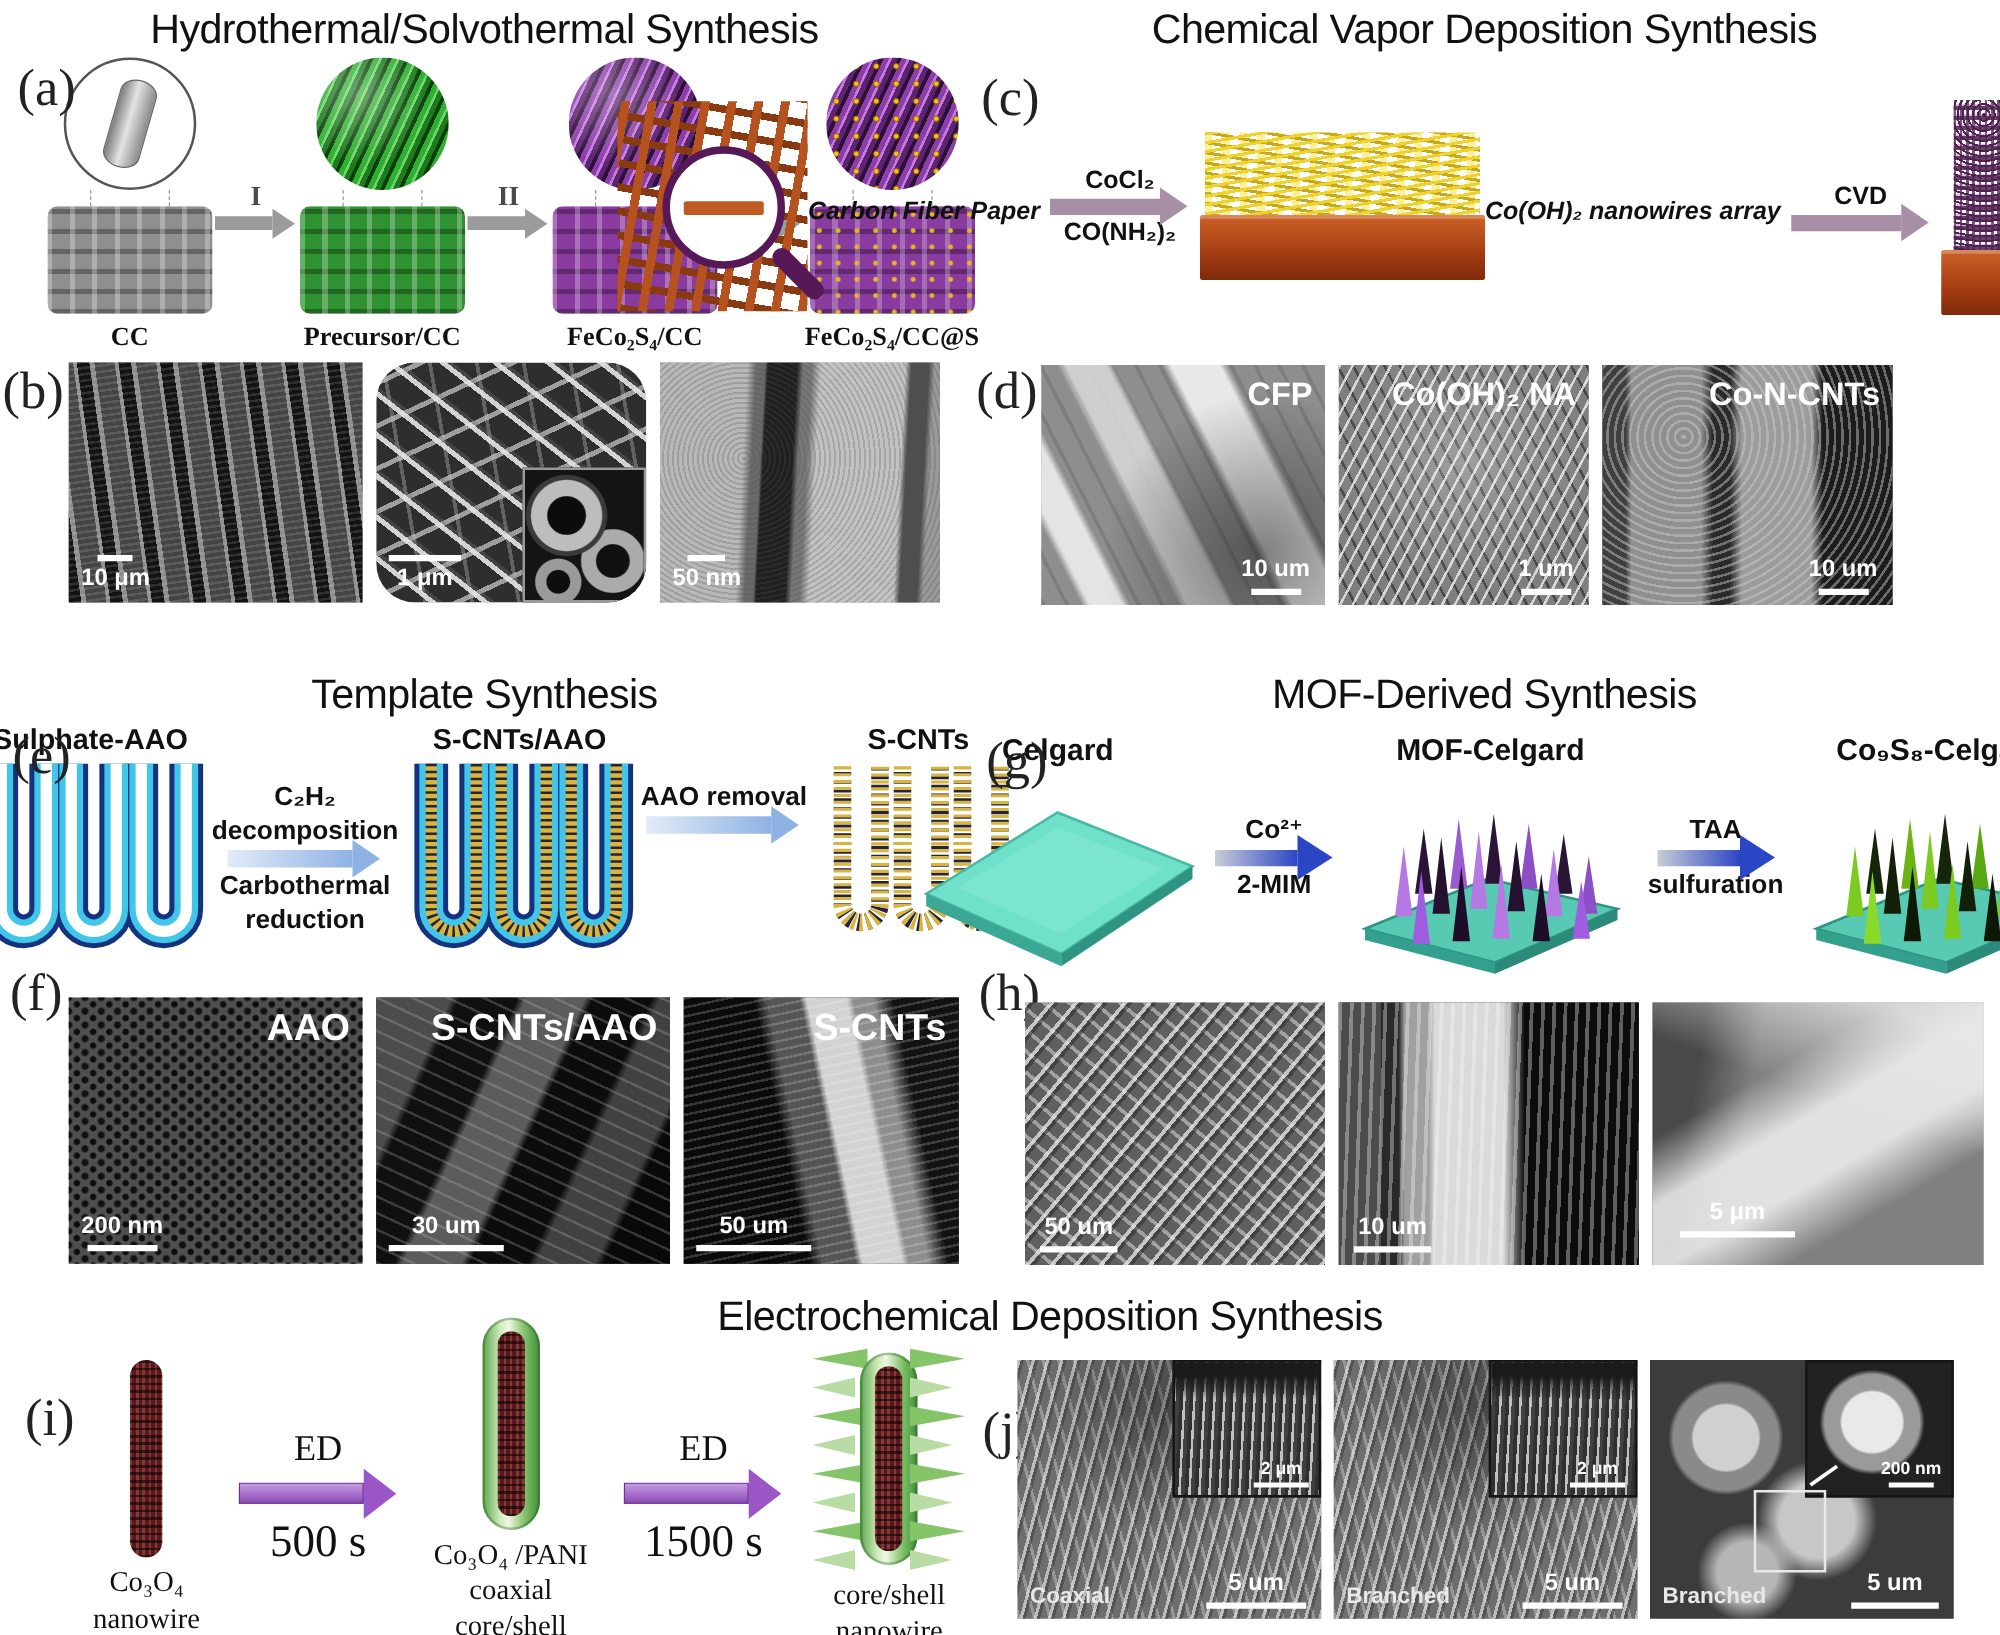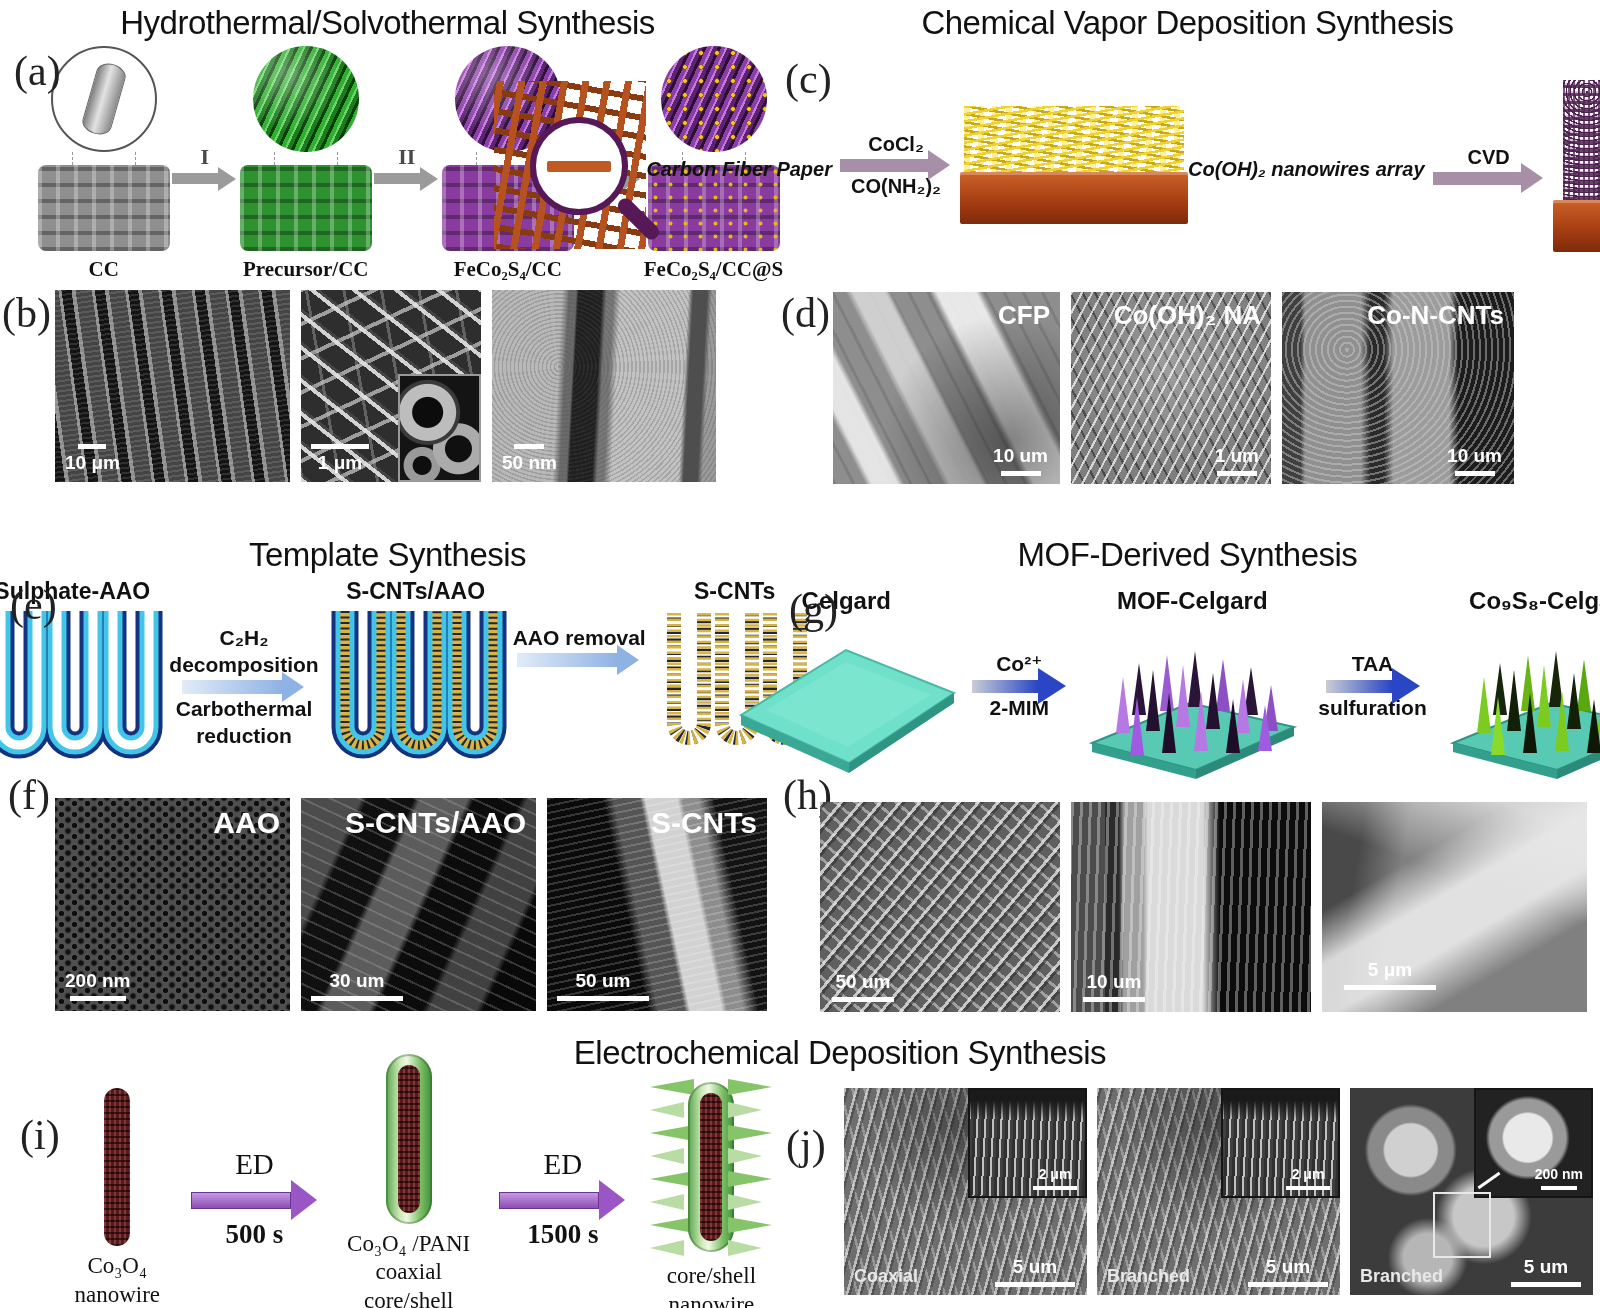--- a/index.html
+++ b/index.html
@@ -99,24 +99,24 @@
   .sb .line { height:5px; background:#fff; margin:4px auto 0; }
   .sb.bar-top .line { margin:0 auto 4px; }
   .sb.small { font-size:14px; }
   .sb.small .line { height:4px; margin-top:3px; }
   .inset { position:absolute; top:0; right:0; border:2px solid #151515; }
 
   
   #b1 { width:235px; height:192px; background-color:#4a4a4a; background-image:
       repeating-linear-gradient(172deg, rgba(255,255,255,.12) 0 2px, transparent 2px 5px),
       repeating-linear-gradient(82deg, rgba(0,0,0,.75) 0 10px, rgba(195,195,195,.55) 10px 14px, rgba(60,60,60,.4) 14px 30px, rgba(225,225,225,.45) 30px 33px); padding-left: 12px; }
-  #b2 { width:180px; height:192px; background-color:#2e2e2e; background-image:
+  #b2 { width:216px; height:192px; background-color:#2e2e2e; background-image:
       repeating-linear-gradient(38deg, rgba(228,228,228,.9) 0 4px, rgba(120,120,120,.3) 4px 7px, transparent 7px 26px),
       repeating-linear-gradient(-25deg, rgba(195,195,195,.75) 0 4px, transparent 4px 31px),
-      repeating-linear-gradient(80deg, rgba(150,150,150,.5) 0 3px, transparent 3px 37px); }
+      repeating-linear-gradient(80deg, rgba(150,150,150,.5) 0 3px, transparent 3px 37px); border-radius: 31px; }
   #b2 .inset { width:46%; height:56%; bottom:0; top:auto; border-color:#999; background-color:#141414; background-image:
       radial-gradient(circle at 35% 35%, #0c0c0c 0 15px, #bdbdbd 16px 28px, #3a3a3a 29px 32px, transparent 33px),
       radial-gradient(circle at 74% 70%, #101010 0 13px, #ababab 14px 25px, transparent 26px),
       radial-gradient(circle at 28% 86%, #0e0e0e 0 9px, #9a9a9a 10px 18px, transparent 19px); }
   #b3 { width:224px; height:192px; background-color:#b2b2b2; background-image:
       repeating-radial-gradient(circle at 30% 40%, rgba(80,80,80,.25) 0 1.5px, transparent 1.5px 4px),
       linear-gradient(93deg, #b8b8b8 0 30%, #6a6a6a 33% 36%, #202020 37% 47%, #777 49% 52%, #c2c2c2 55% 84%, #4e4e4e 86% 92%, #9a9a9a 94%); }
   #d1 { width:227px; height:192px; background-color:#8e8e8e; background-image:
       radial-gradient(circle at 78% 78%, rgba(25,25,25,.5), transparent 55%),
       linear-gradient(63deg, transparent 0 10%, rgba(238,238,238,.9) 12% 20%, transparent 22% 34%, rgba(218,218,218,.85) 36% 46%, transparent 48% 60%, rgba(242,242,242,.9) 62% 74%, transparent 76%),
@@ -227,26 +227,26 @@
       box-shadow:inset 0 0 0 2px rgba(40,90,30,.35); }
   .shell .core { width:22px; height:148px; }
   .branched { display:flex; align-items:center; }
   .spikes { display:flex; flex-direction:column; gap:7px; }
   .sp-l { width:0; height:0; border-top:8px solid transparent; border-bottom:8px solid transparent; border-right:44px solid #86c46a; }
   .sp-r { width:0; height:0; border-top:8px solid transparent; border-bottom:8px solid transparent; border-left:44px solid #86c46a; }
   .spikes :nth-child(even).sp-l { border-right-width:34px; border-right-color:#b9dca4; }
   .spikes :nth-child(even).sp-r { border-left-width:34px; border-left-color:#b9dca4; }
   .branched .shell { margin:0 -6px; }
   #row-i .atext { font-family:"Liberation Serif","DejaVu Serif",serif; font-weight:normal; font-size:29px; }
-  #row-i .atext.sub { font-size:27px;font-weight:bold; }
+  #row-i .atext.sub { font-size:36px; }
   #row-i .aw { gap:10px; }
 
   
   #panel-j { position:relative; width:820px; height:240px; }
-  #row-j { margin:12px 0 0 64px; gap:10px; }
+  #row-j { margin:12px 0 0 34px; gap:10px; }
 </style>
 </head>
 <body>
 
 <div class="sec" id="sec-a">
   <div class="sec-title">Hydrothermal/Solvothermal Synthesis</div>
   <span class="pletter" style="left:14px;top:50px">(a)</span>
 
   <div class="drow" id="row-a">
     <div class="stage">

